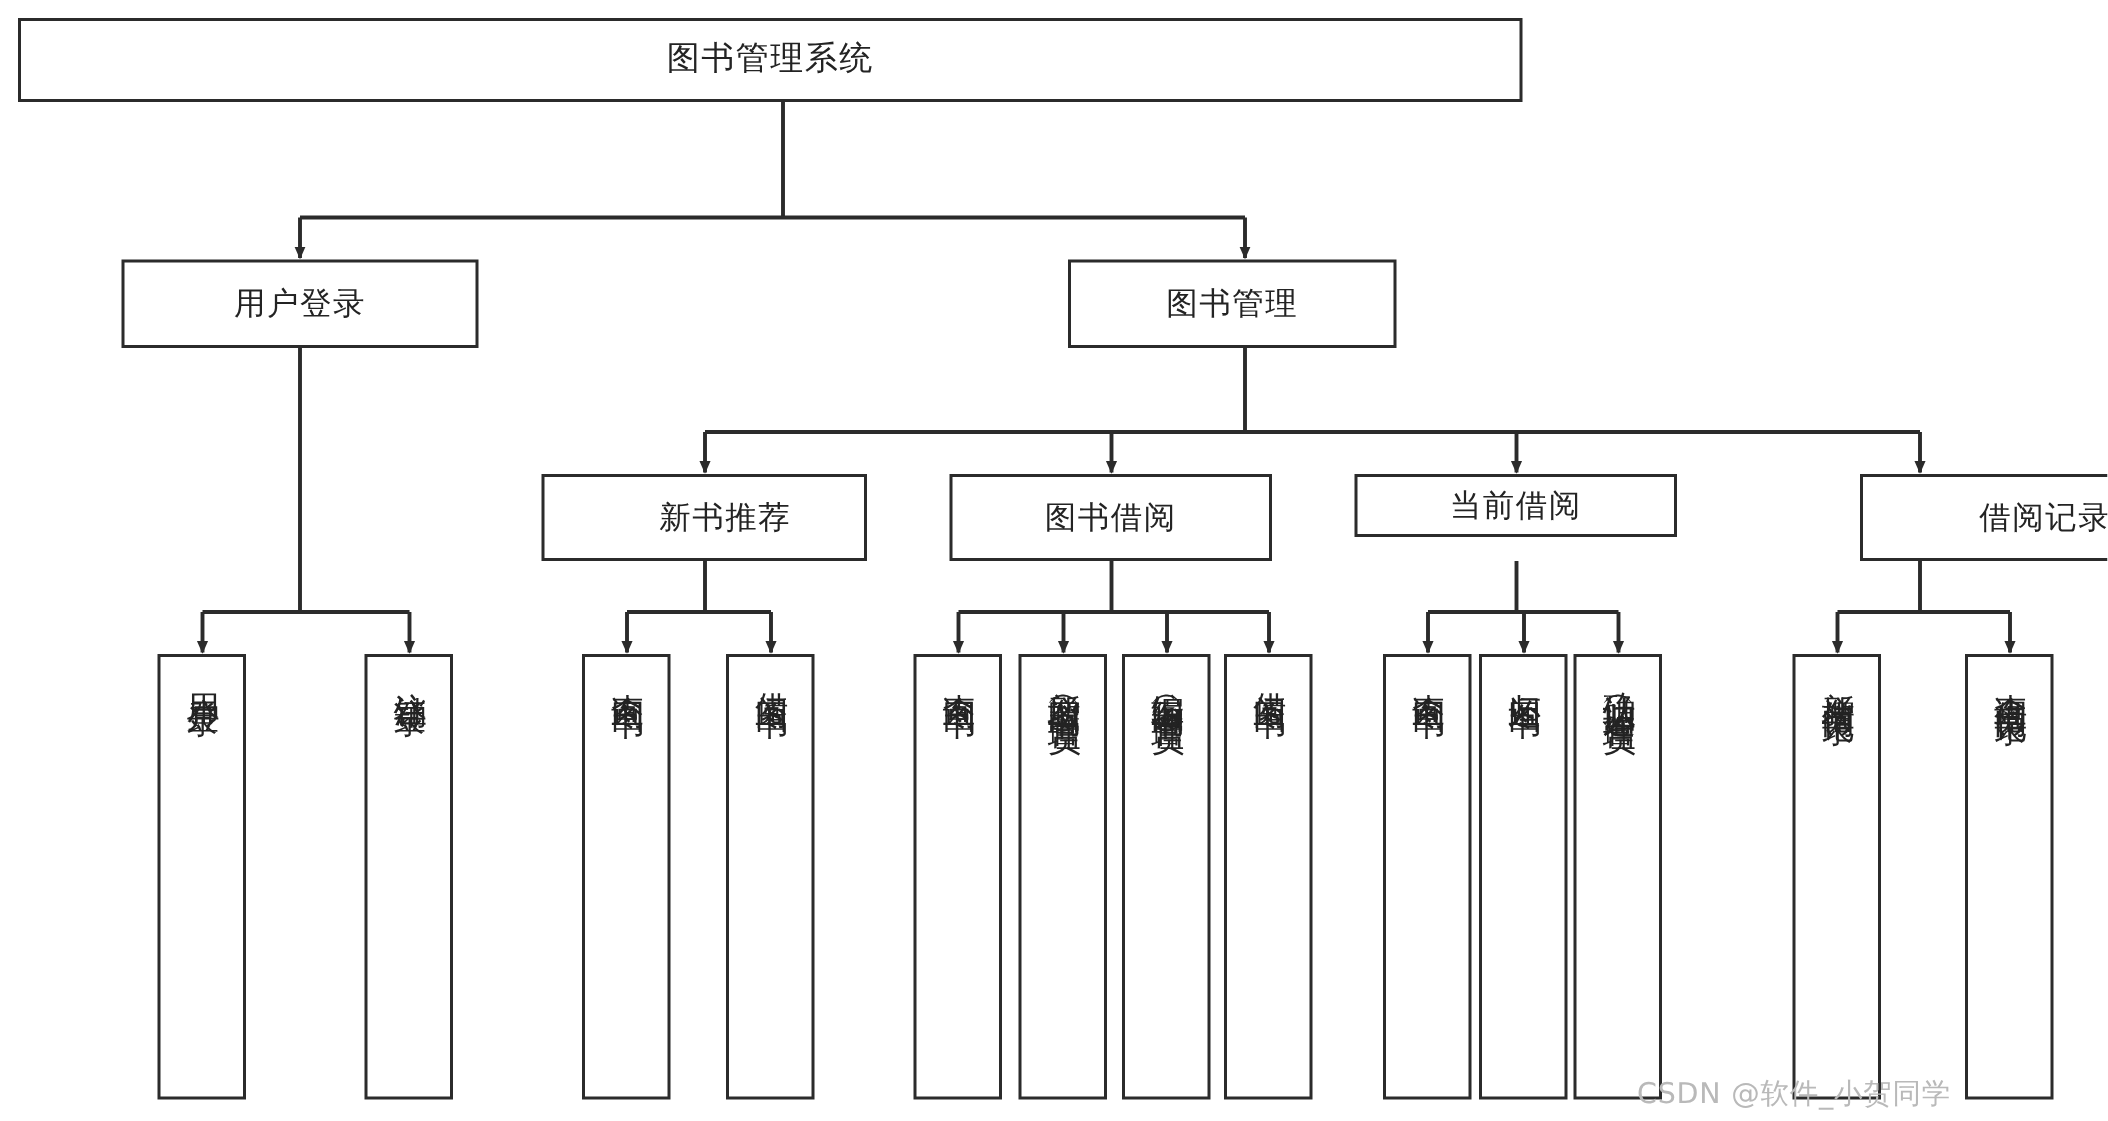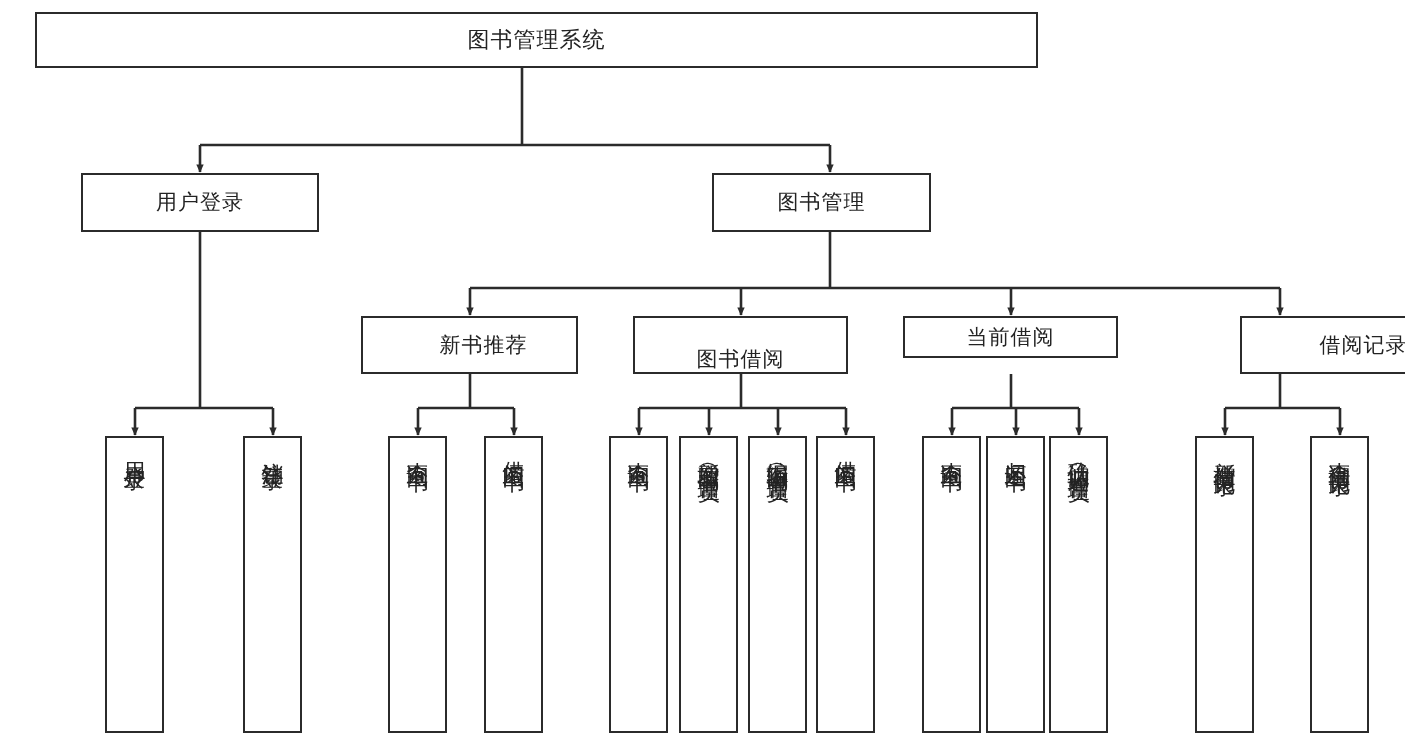--- a/index.html
+++ b/index.html
@@ -112,33 +112,33 @@
         <line x1="1016" y1="408" x2="1016" y2="435" marker-end="url(#arrow)"></line>
         <line x1="1079" y1="408" x2="1079" y2="435" marker-end="url(#arrow)"></line>
         <line x1="1280" y1="374" x2="1280" y2="408"></line>
         <line x1="1225" y1="408" x2="1340" y2="408"></line>
         <line x1="1225" y1="408" x2="1225" y2="435" marker-end="url(#arrow)"></line>
         <line x1="1340" y1="408" x2="1340" y2="435" marker-end="url(#arrow)"></line>
       </g>
   </svg>
 
   <div id="node-layer">
-      <div class="node h root" style="left: 35px; top: 12px; width: 1003px; height: 56px;">
+      <div class="node h root" style="left: 12px; top: 12px; width: 1003px; height: 56px;">
         <span class="label">图书管理系统</span>
       </div>
       <div class="node h" style="left: 81px; top: 173px; width: 238px; height: 59px;">
         <span class="label">用户登录</span>
       </div>
       <div class="node h" style="left: 712px; top: 173px; width: 219px; height: 59px;">
         <span class="label">图书管理</span>
       </div>
       <div class="node h" style="left: 361px; top: 316px; width: 217px; height: 58px; padding-left: 28px;">
         <span class="label">新书推荐</span>
       </div>
-      <div class="node h" style="left: 633px; top: 316px; width: 215px; height: 58px; align-items: flex-end;">
+      <div class="node h" style="left: 633px; top: 316px; width: 215px; height: 58px;">
         <span class="label">图书借阅</span>
       </div>
       <div class="node h" style="left: 903px; top: 316px; width: 215px; height: 42px;">
         <span class="label">当前借阅</span>
       </div>
       <div class="node h" style="left: 1240px; top: 316px; width: 247px; height: 58px;">
         <span class="label">借阅记录</span>
       </div>
       <div class="node v" style="left: 105px; top: 436px; width: 59px; height: 297px;">
         <span class="label">用户登录</span>
@@ -174,13 +174,14 @@
         <span class="label">确认归还（管理员）</span>
       </div>
       <div class="node v" style="left: 1195px; top: 436px; width: 59px; height: 297px;">
         <span class="label">新增借阅记录</span>
       </div>
       <div class="node v" style="left: 1310px; top: 436px; width: 59px; height: 297px;">
         <span class="label">查询借阅记录</span>
       </div>
     </div>
 
+  <div class="watermark" style="left: 1196px; top: 716px; color: rgb(185, 185, 185); transform: translateX(-50%);">CSDN @软件_小贺同学</div>
 </div>
 
 </body></html>

